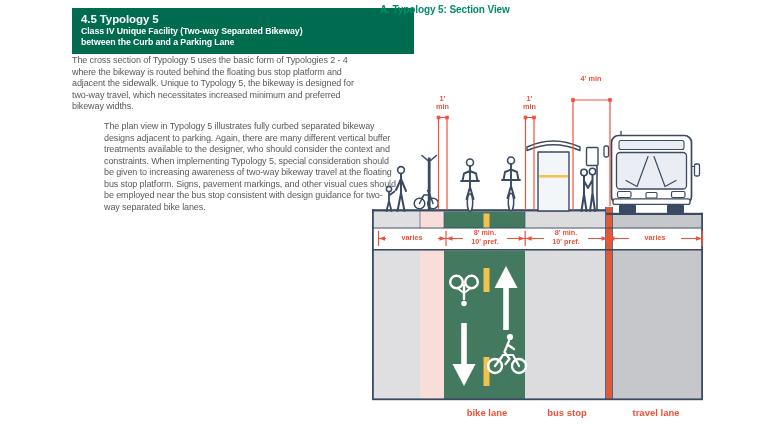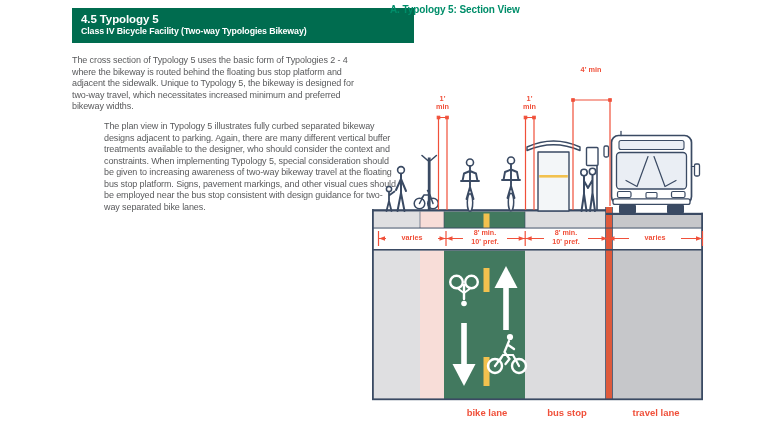--- a/index.html
+++ b/index.html
@@ -7,27 +7,27 @@
         font-family:"Liberation Sans", sans-serif;}
   
   .header-box{position:absolute;left:72px;top:8px;width:342px;box-sizing:border-box;
         background:#006C4F;color:#fff;padding:5px 9px 6px 9px;}
   .header-title{font-size:11.5px;font-weight:bold;line-height:13px;letter-spacing:-.1px;}
   .header-sub{font-size:8.8px;font-weight:bold;line-height:10.8px;letter-spacing:-.1px;}
   .para{position:absolute;left:72px;width:292px;font-size:9px;line-height:11.5px;
         color:#595A5C;letter-spacing:-.1px;}
   .p1{top:55px;} .p2{top:121px;margin-left:32px;} .p3{top:231px;}
   
-  .diagram-title{position:absolute;left:390px;top:4px;font-size:10px;font-weight:bold;
+  .diagram-title{position:absolute;left:380px;top:4px;font-size:10px;font-weight:bold;
         color:#008E6A;letter-spacing:-.1px;}
   .dim{position:absolute;color:#F0503A;font-weight:bold;text-align:center;z-index:3;}
   .dim-top{font-size:7.3px;line-height:8.2px;}
   .d1{left:430px;top:95px;width:25px;}
   .d2{left:517px;top:95px;width:25px;}
-  .d3{left:571px;top:66px;width:40px;}
+  .d3{left:571px;top:75px;width:40px;}
   .band-label{position:absolute;top:229px;height:18px;display:flex;flex-direction:column;
         justify-content:center;background:#fff;color:#F0503A;font-weight:bold;
         font-size:7.2px;line-height:8.6px;text-align:center;z-index:3;}
   .b0{left:386px;width:52px;}
   .b1{left:463px;width:44px;}
   .b2{left:544px;width:44px;}
   .b3{left:629px;width:52px;}
   .zone-label{position:absolute;top:407px;color:#F0503A;font-weight:bold;font-size:9.5px;
         line-height:11px;text-align:center;z-index:3;}
   .z0{left:378px;width:64px;}
@@ -36,21 +36,22 @@
   .z3{left:616px;width:80px;}
   .art{position:absolute;left:0;top:0;z-index:1;}
 </style>
 </head>
 <body>
 
 <div class="page">
 
   <div class="header-box">
     <div class="header-title">4.5 Typology 5</div>
-    <div class="header-sub">Class IV Bicycle Facility (Two-way Typologies Bikeway)</div>
+    <div class="header-sub">Class IV Unique Facility (Two-way Separated Bikeway)</div>
+    <div class="header-sub">between the Curb and a Parking Lane</div>
   </div>
   <div class="para p1">The cross section of Typology 5 uses the basic form of Typologies 2 - 4 where the bikeway is routed behind the floating bus stop platform and adjacent the sidewalk. Unique to Typology 5, the bikeway is designed for two-way travel, which necessitates increased minimum and preferred bikeway widths.</div>
   <div class="para p2">The plan view in Typology 5 illustrates fully curbed separated bikeway designs adjacent to parking. Again, there are many different vertical buffer treatments available to the designer, who should consider the context and constraints. When implementing Typology 5, special consideration should be given to increasing awareness of two-way bikeway travel at the floating bus stop platform. Signs, pavement markings, and other visual cues should be employed near the bus stop consistent with design guidance for two-way separated bike lanes.</div>
 
   <div class="diagram-title">A. Typology 5: Section View</div>
 
   <svg class="art" width="768" height="444" viewBox="0 0 768 444">
 
     <g>
 

